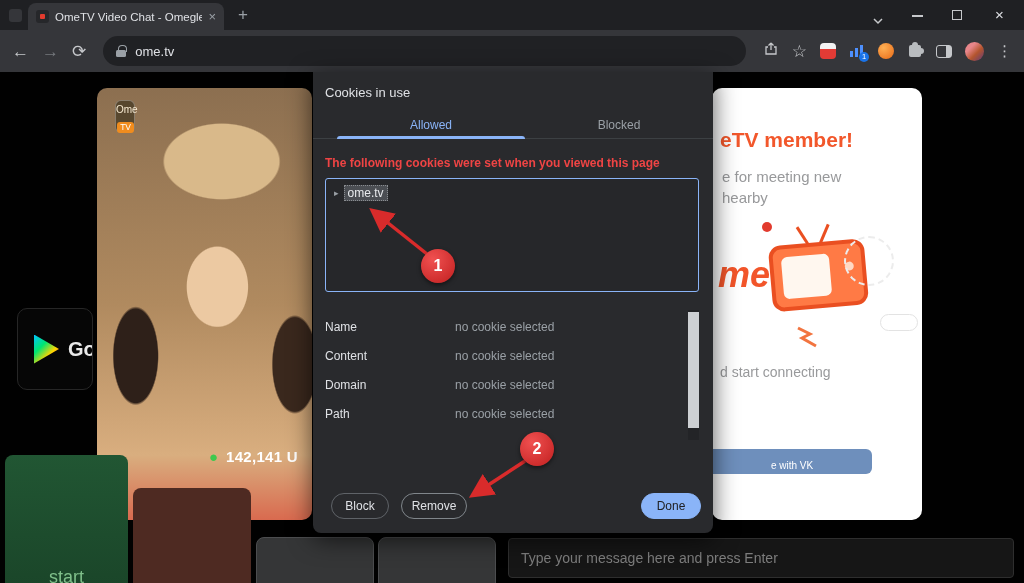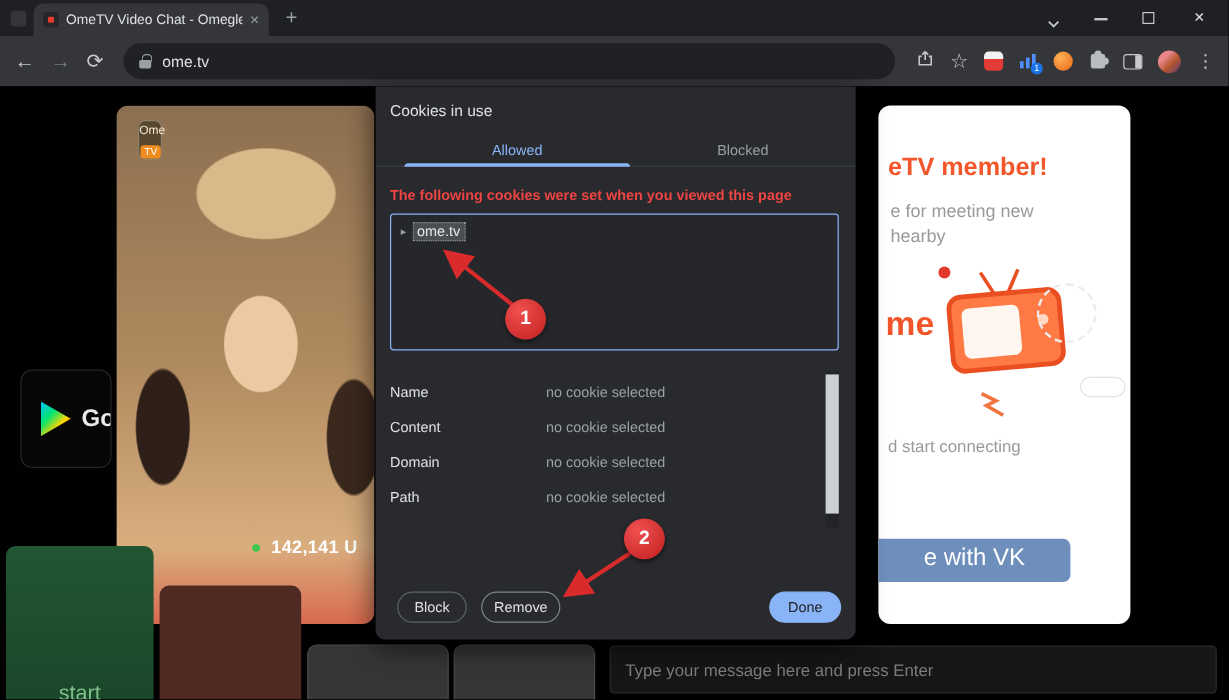--- a/index.html
+++ b/index.html
@@ -83,43 +83,43 @@
               border-radius:8px; text-align:center; }
   .btn-gray { position:absolute; top:465px; width:118px; height:120px; background:#353637;
               border:1px solid #4c4d4f; border-radius:8px; }
   .btn-gray.g1 { left:256px; } .btn-gray.g2 { left:378px; }
 
   .chat-input { position:absolute; left:508px; top:466px; width:506px; height:40px; background:#161616;
                 border:1px solid #2e2e2e; border-radius:4px; color:#8a8a8a; font-size:14px; padding:0 12px; outline:none; }
   .chat-input::placeholder { color:#7d7d7d; }
 
   
-  .promo-card { position:absolute; left:732px; top:16px; width:210px; height:432px; background:#fff;
+  .promo-card { position:absolute; left:712px; top:16px; width:210px; height:432px; background:#fff;
                 border-radius:10px; overflow:hidden; }
   .promo-heading { position:absolute; left:8px; top:40px; font-size:21px; font-weight:bold; color:#f2572b; white-space:nowrap; }
   .promo-line1 { position:absolute; left:10px; top:80px; font-size:15px; color:#98999b; white-space:nowrap; }
   .promo-line2 { position:absolute; left:10px; top:101px; font-size:15px; color:#98999b; }
-  .promo-logo-text { position:absolute; left:6px; top:166px; font-size:28px; font-weight:bold; color:#f2552a; }
+  .promo-logo-text { position:absolute; left:6px; top:166px; font-size:36px; font-weight:bold; font-style:italic; color:#f2552a; }
   .promo-reddot { position:absolute; left:50px; top:134px; width:10px; height:10px; border-radius:50%; background:#e23b2e; }
   .tv { position:absolute; left:58px; top:134px; width:104px; height:96px; transform:rotate(-5deg); }
   .tv-ant { position:absolute; width:3px; height:20px; background:#ea4f21; top:2px; }
   .tv-ant.a1 { left:34px; transform:rotate(-28deg); } .tv-ant.a2 { left:56px; transform:rotate(28deg); }
   .tv-body { position:absolute; left:0; top:20px; width:96px; height:66px; background:#ff7a45;
              border:4px solid #ea4f21; border-radius:12px; }
   .tv-screen { position:absolute; left:8px; top:8px; width:48px; height:42px; background:#fff7ef; border-radius:6px; }
   .tv-knob { position:absolute; right:8px; top:18px; width:9px; height:9px; border-radius:50%; background:#ffd9c4; }
   .doodle-dash { position:absolute; left:132px; top:148px; width:50px; height:50px; border:2px dashed #ececec; border-radius:50%; }
   .doodle-cloud { position:absolute; left:168px; top:226px; width:38px; height:17px; background:#fff;
                   border:1.5px solid #e3e3e3; border-radius:10px; }
   .doodle-zig { position:absolute; left:84px; top:238px; }
   .promo-line3 { position:absolute; left:8px; top:276px; font-size:14px; color:#98999b; white-space:nowrap; }
   .btn-fb { position:absolute; left:0; top:316px; width:158px; height:33px; background:#3e7ede;
             border-radius:0 6px 6px 0; color:#fff; font-size:14px; text-align:center; line-height:33px; }
-  .btn-vk { position:absolute; left:0; top:361px; width:160px; height:36px; background:#6e8fbc;
-            border-radius:0 6px 6px 0; color:#fff; font-size:20px; text-align:center; line-height:33px; }
+  .btn-vk { position:absolute; left:0; top:361px; width:160px; height:25px; background:#6e8fbc;
+            border-radius:0 6px 6px 0; color:#fff; font-size:10px; text-align:center; line-height:33px; }
 
   
   .dialog { position:absolute; left:313px; top:72px; width:400px; height:461px; background:#292a2d;
             border-radius:0 0 8px 8px; box-shadow:0 6px 24px rgba(0,0,0,.65); z-index:10; }
   .dlg-title { position:absolute; left:12px; top:13px; font-size:13px; color:#dfe1e5; }
   .dlg-tabs { position:absolute; left:0; top:40px; width:100%; height:27px; border-bottom:1px solid #3c4043; display:flex;padding-left:24px; }
   .dlg-tab { flex:1; text-align:center; font-size:12px; line-height:27px; color:#9aa0a6; position:relative; }
   .dlg-tab.active { color:#8ab4f8; }
   .dlg-tab.active::after { content:""; position:absolute; left:0; right:0; bottom:-1px; height:3px;
                            background:#8ab4f8; border-radius:3px 3px 0 0; }

